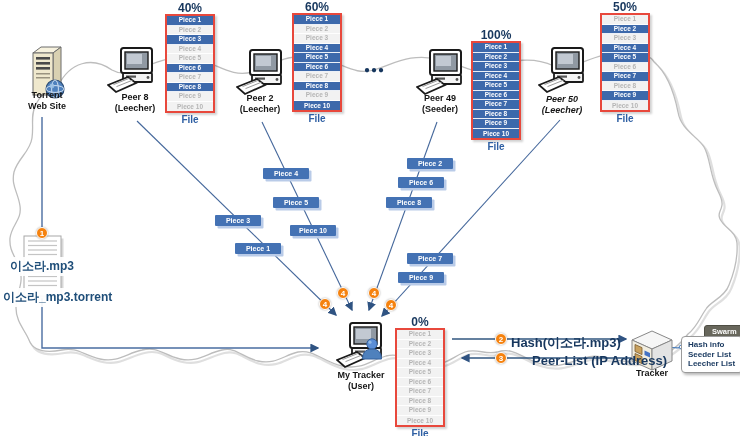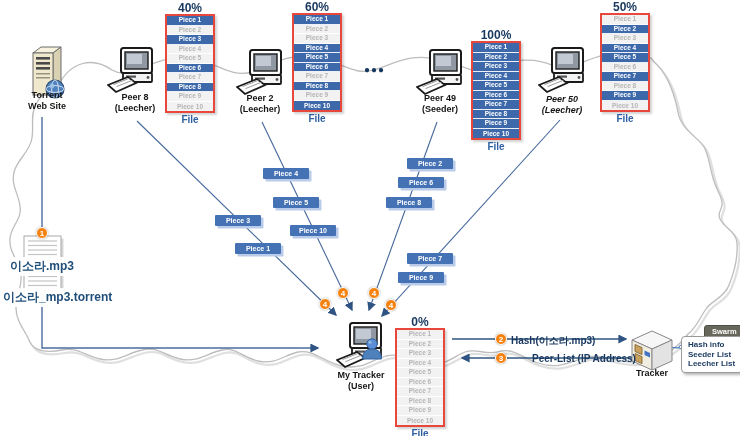--- a/index.html
+++ b/index.html
@@ -15,21 +15,21 @@
               font-size:6.5px;font-weight:bold;text-align:center;line-height:8.5px;}
   .stack .row:last-child{border-bottom:none;line-height:9.5px;}
   .stack .row.on{background:#3d69ab;color:#fff;}
   .stack .row.off{background:#f2f2f2;color:#b5b5b5;}
   .stack .cap{font-size:10px;font-weight:bold;color:#2e5fa3;text-align:center;height:12px;line-height:13px;}
   .fly{position:absolute;width:46px;height:11px;background:#4472b4;color:#fff;font-size:7px;font-weight:bold;
        text-align:center;line-height:11px;box-shadow:2.5px 2.5px 0 #b9cbe8;border-radius:1px;z-index:3;}
   .badge{position:absolute;width:12px;height:12px;border-radius:50%;background:#f5820f;border:1px solid #ffffff;
          box-shadow:0 0 2px rgba(0,0,0,.35);color:#fff;font-size:8px;font-weight:bold;text-align:center;
          line-height:11px;box-sizing:border-box;z-index:4;}
-  .msg{position:absolute;font-size:10px;font-weight:bold;color:#17375e;white-space:nowrap;z-index:3;}
+  .msg{position:absolute;font-size:13px;font-weight:bold;color:#17375e;white-space:nowrap;z-index:3;}
   .docband{position:absolute;font-size:12px;font-weight:bold;color:#1f4e79;background:rgba(255,255,255,.93);
            text-align:center;padding:1px 2px;white-space:nowrap;z-index:3;}
   .dots{position:absolute;color:#17375e;font-size:10px;font-weight:bold;letter-spacing:1px;z-index:2;}
   .swarmtab{position:absolute;left:684px;top:325px;background:#68675c;color:#fff;font-size:7.5px;font-weight:bold;
             padding:1px 7px 2px 7px;border-radius:3px;border:1px solid #4e4e44;z-index:3;margin-left:20px;}
   .swarmbox{position:absolute;left:681px;top:336px;width:54px;background:#fff;border:1.5px solid #9a9a9a;
             border-radius:4px;box-shadow:2px 2px 3px rgba(0,0,0,.28);padding:3px 0 3px 6px;
             font-size:8px;font-weight:bold;color:#17375e;line-height:9.5px;z-index:3;}
 </style>
 </head>

